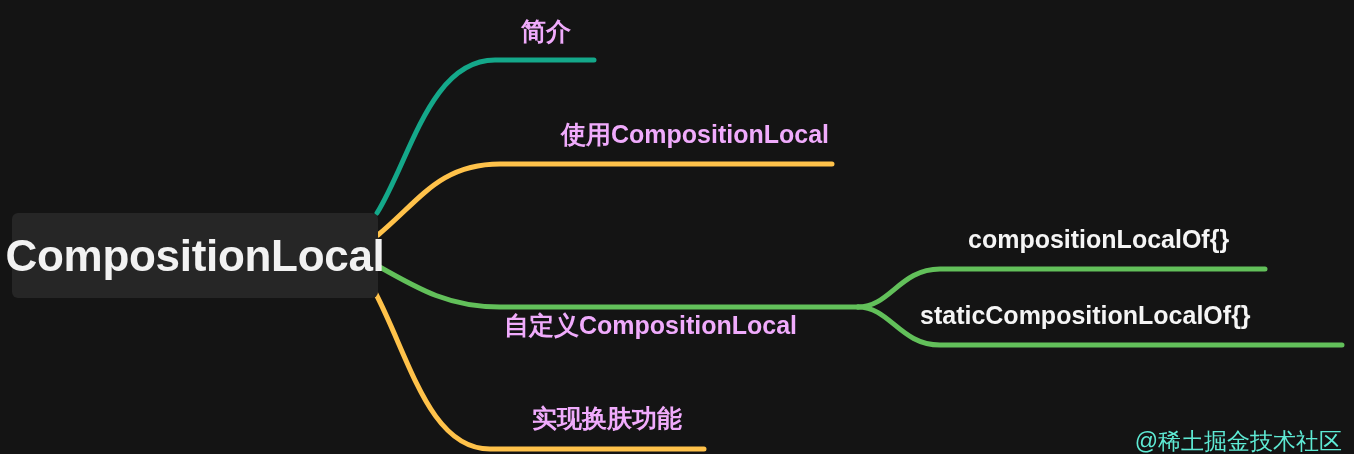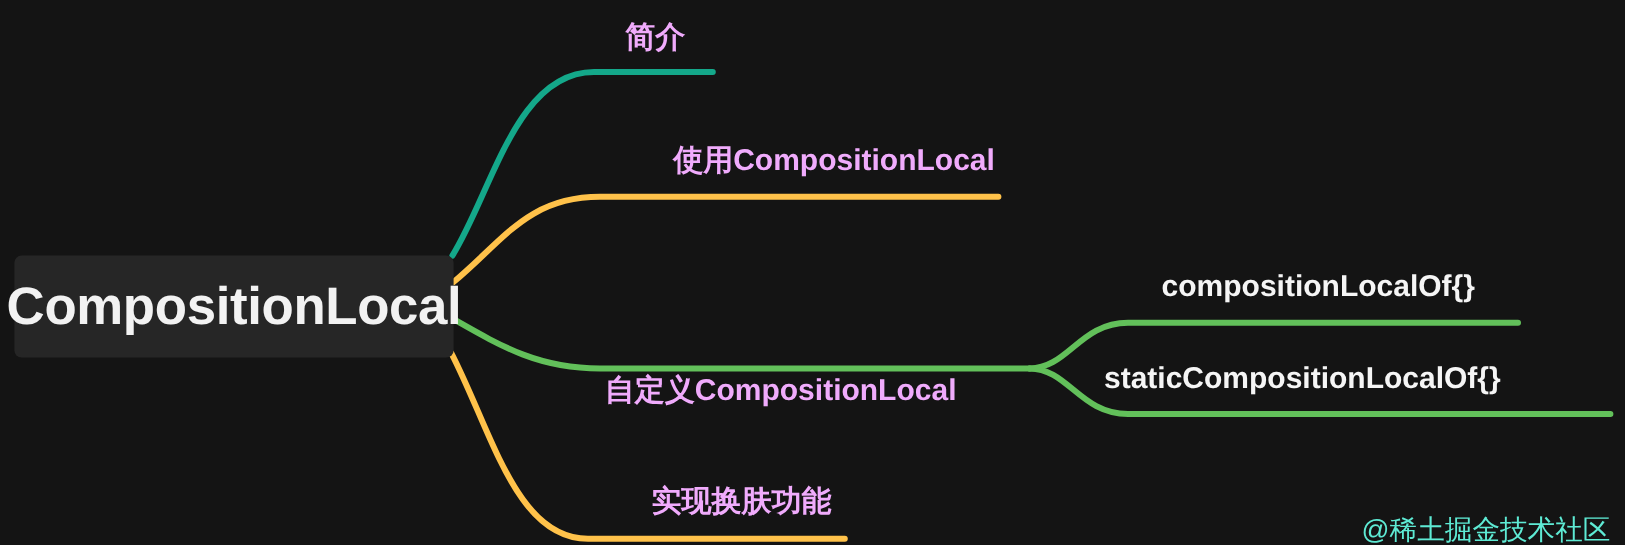--- a/index.html
+++ b/index.html
@@ -43,18 +43,18 @@
   </g>
 </svg>
 
 <div class="root-node">
   <span>CompositionLocal</span>
 </div>
 
 <div class="node-label" style="left:521px; top:19px;">简介</div>
 <div class="node-label" style="left:521px; top:122px;margin-left:40px;">使用CompositionLocal</div>
 <div class="node-label" style="left:504px; top:265px;margin-top:48px;">自定义CompositionLocal</div>
-<div class="node-label" style="left:543px; top:406px;">实现换肤功能</div>
+<div class="node-label" style="left:532px; top:406px;">实现换肤功能</div>
 
 <div class="sub-label" style="left:968px; top:227px;">compositionLocalOf{}</div>
 <div class="sub-label" style="left:920px; top:303px;">staticCompositionLocalOf{}</div>
 
 <div class="watermark">@稀土掘金技术社区</div>
 
 </body></html>

